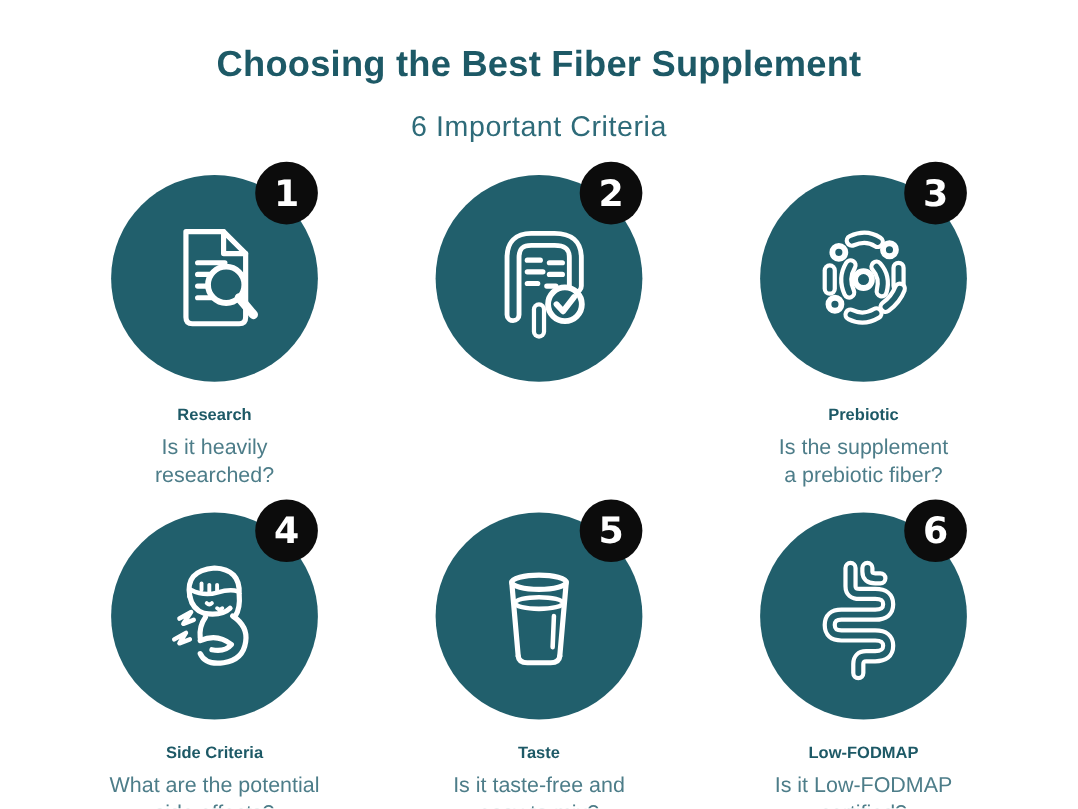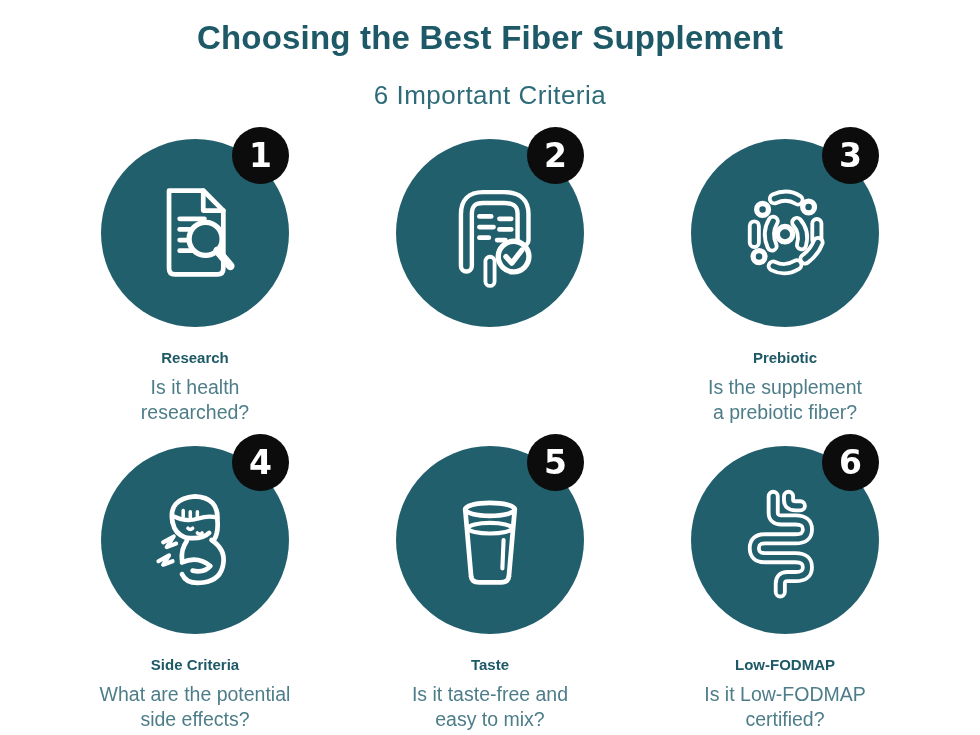--- a/index.html
+++ b/index.html
@@ -4,21 +4,21 @@
 <style>
   * { margin: 0; padding: 0; box-sizing: border-box; }
   html, body { background: #ffffff; }
   .page {
     width: 980px; height: 735px;
     background: #ffffff;
     font-family: "Liberation Sans", sans-serif;
     overflow: hidden;
     margin: 0 auto;
   }
-  header { text-align: center; padding-top: 18px; }
+  header { text-align: center; padding-top: 38px; }
   .main-title {
     font-size: 33px; font-weight: 800; color: #1d5966;
     letter-spacing: 0.2px; line-height: 1.2;
   }
   .subtitle {
     font-size: 26px; font-weight: 400; color: #2e6b79;
     margin-top: 22px; letter-spacing: 0.5px;
   }
   .grid {
     width: 885px; margin: 28px auto 0;
@@ -77,21 +77,21 @@
           <path d="M37,56 H50" stroke-width="4"></path>
           <path d="M37,65 H50" stroke-width="4"></path>
           <circle cx="59" cy="55" r="14" fill="#215f6c" stroke-width="4.5"></circle>
           <path d="M69,65 L80,78" stroke-width="7"></path>
         </svg>
         <div class="badge">
             <span>1</span>
           </div>
       </div>
       <div class="item-title">Research</div>
-      <div class="item-desc">Is it health
+      <div class="item-desc">Is it heavily
 researched?</div>
     </div>
 
     <div class="cell">
       <div class="circle">
         <svg class="icon" width="118" height="118" viewBox="0 0 100 100" fill="none" stroke="#ffffff" stroke-linecap="round" stroke-linejoin="round">
           <path d="M30,78 V34 Q30,20 44,20 H62 Q78,20 78,34 V56" stroke-width="13"></path>
           <path d="M30,78 V34 Q30,20 44,20 H62 Q78,20 78,34 V56" stroke="#215f6c" stroke-width="5.5"></path>
           <path d="M41,36 H51" stroke-width="4"></path>
           <path d="M41,45 H53" stroke-width="4"></path>

